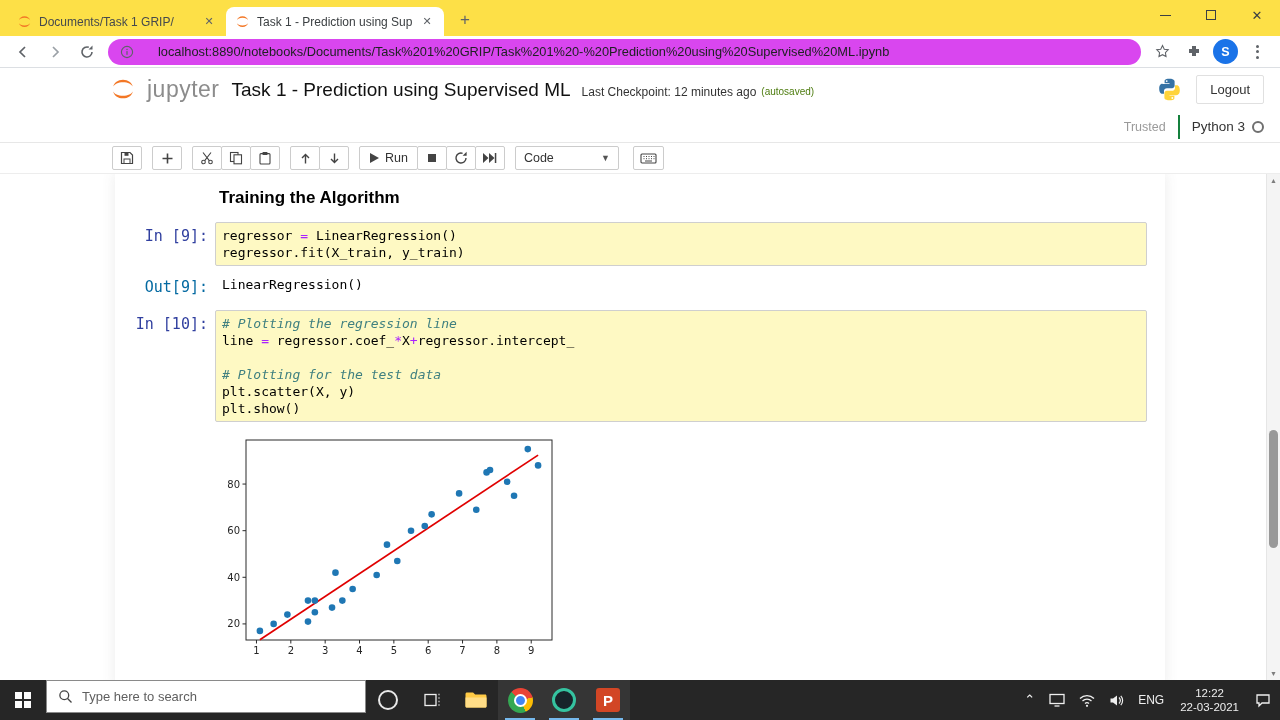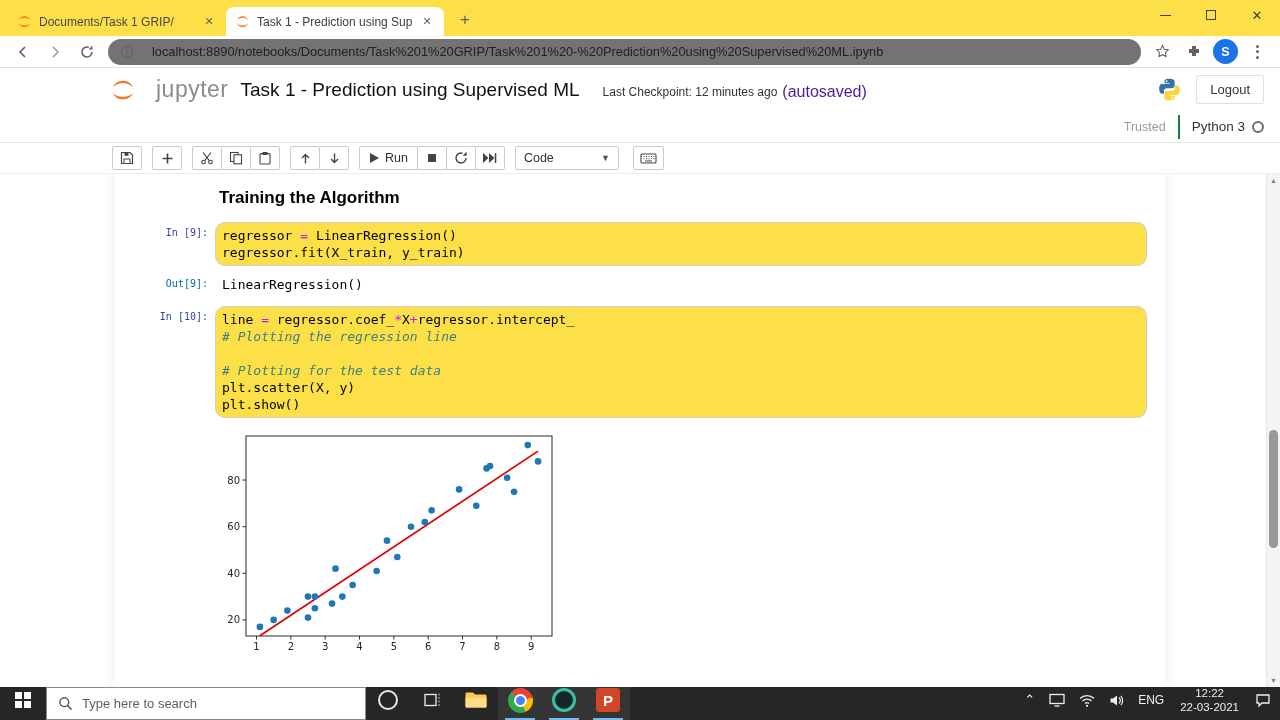--- a/index.html
+++ b/index.html
@@ -17,33 +17,33 @@
   .tab-close{width:16px;height:16px;border-radius:50%;display:flex;align-items:center;justify-content:center;font-size:11px;color:#5f6368;flex:none}
   .newtab-btn{width:26px;height:26px;margin:0 0 3px 8px;display:flex;align-items:center;justify-content:center;font-size:17px;color:#5f6368;border-radius:50%;flex:none}
   .win-controls{position:absolute;right:0;top:0;height:32px;display:flex}
   .win-btn{width:46px;height:30px;display:flex;align-items:center;justify-content:center;color:#3c4043;font-size:13px}
   .maxi{width:10px;height:10px;border:1px solid #3c4043}
   .mini{width:11px;height:1px;background:#3c4043}
 
   
   .addrbar{height:32px;background:#fff;display:flex;align-items:center;padding:0 10px;gap:6px;border-bottom:1px solid #dcdfe3;flex:none}
   .nav-btn{width:26px;height:26px;border-radius:50%;display:flex;align-items:center;justify-content:center;flex:none}
-  .omnibox{flex:1;height:26px;background:#737373;border-radius:13px;display:flex;align-items:center;padding:0 12px;gap:18px;margin:0 2px;min-width:0}
+  .omnibox{flex:1;height:26px;background:#d946ef;border-radius:13px;display:flex;align-items:center;padding:0 12px;gap:24px;margin:0 2px;min-width:0}
   .url-text{font-size:12.8px;color:#202124;white-space:nowrap;overflow:hidden}
   .avatar{width:25px;height:25px;border-radius:50%;background:#1a73e8;color:#fff;font-size:12.5px;font-weight:700;display:flex;align-items:center;justify-content:center;flex:none}
   .dots-v{display:flex;flex-direction:column;gap:2.5px;align-items:center}
   .dots-v i{width:3px;height:3px;border-radius:50%;background:#5f6368}
 
   
   .jp-header{height:43px;display:flex;align-items:center;padding:0 16px 0 110px;flex:none;background:#fff}
-  .jp-brand{display:flex;align-items:flex-end;gap:20px}
+  .jp-brand{display:flex;align-items:flex-start;gap:11px}
   .jp-brand-text{font-size:23px;color:#8c8c8c;letter-spacing:.5px}
   .jp-title{font-size:19px;color:#111;margin-left:12px;font-weight:500}
-  .jp-checkpoint{font-size:12px;color:#333;margin-left:23px;padding-top:4px}
-  .jp-autosave{font-size:16px;color:#4c1d95;margin-left:5px;padding-top:4px}
+  .jp-checkpoint{font-size:12px;color:#333;margin-left:11px;padding-top:4px}
+  .jp-autosave{font-size:10px;color:#4d7c0f;margin-left:5px;padding-top:4px}
   .jp-header-right{margin-left:auto;display:flex;align-items:center;gap:14px}
   .logout-btn{font-size:13px;color:#333;background:#fff;border:1px solid #e0e0e0;border-radius:2px;padding:6px 13px}
 
   
   .menubar{height:32px;display:flex;align-items:center;padding:0 16px 0 112px;border-bottom:1px solid #e7e7e7;font-size:13.5px;color:#333;flex:none;background:#fff}
   .menu-items{display:flex;align-items:center}
   .menu-item{padding:6px 9px;cursor:default}
   .menubar-right{margin-left:auto;display:flex;align-items:center}
   .trusted{color:#9a9a9a;font-size:12.5px;padding:5px 12px;border-right:2px solid #15803d}
   .kernel{display:flex;align-items:center;gap:7px;padding-left:12px;color:#333}
@@ -55,43 +55,43 @@
   .tbtn{height:24px;min-width:30px;background:#fff;border:1px solid #cccccc;border-radius:2px;display:flex;align-items:center;justify-content:center;padding:0 6px;margin-right:-1px;color:#444}
   .run-btn{gap:5px;font-size:12.5px;color:#333;padding:8px 9px}
   .cell-select{height:24px;width:104px;border:1px solid #ccc;border-radius:2px;background:#fff;display:flex;align-items:center;justify-content:space-between;padding:0 8px;font-size:12.5px;color:#333;margin-right:14px}
   .caret{font-size:9px;color:#555}
 
   
   .site{flex:1;position:relative;background:#fff;overflow:hidden}
   .nb-container{width:1050px;margin:0 auto;padding:6px 0 20px 0;background:#fff;box-shadow:0 0 12px 1px rgba(87,87,87,.10);min-height:100%}
   .nb-heading{font-size:17px;font-weight:700;color:#000;margin:8px 18px 14px 104px}
   .row{display:flex;align-items:flex-start}
-  .prompt-col{width:100px;flex:none;text-align:right;padding:5px 7px 0 0;font-family:"DejaVu Sans Mono",monospace;font-size:10px;white-space:nowrap}
+  .prompt-col{width:100px;flex:none;text-align:right;padding:5px 7px 0 0;font-family:"DejaVu Sans Mono",monospace;font-size:15px;white-space:nowrap}
   .prompt-in{color:#303f9f}
   .prompt-out{color:#0369a1}
   .cell-content{flex:1;margin-right:18px;min-width:0}
-  .code-box{background:#fde047;border:1px solid #cfcfcf;border-radius:10px;padding:4px 6px;font-family:"DejaVu Sans Mono",monospace;font-size:13px;line-height:17px;color:#000}
+  .code-box{background:#fef9c3;border:1px solid #cfcfcf;border-radius:2px;padding:4px 6px;font-family:"DejaVu Sans Mono",monospace;font-size:13px;line-height:17px;color:#000}
   .code-line{white-space:pre}
   .tok-o{color:#a22fef;color:#AA22FF}
   .tok-c{color:#408080;font-style:italic}
   .tok-st{color:#BA2121}
   .out-row{margin-top:7px}
   .out-text{font-family:"DejaVu Sans Mono",monospace;font-size:13px;color:#000;padding:4px 0 0 7px}
   .gap14{height:14px}
   .gap12{height:12px}
   .plot-wrap{padding-left:4px}
 
   
   .sb{position:absolute;right:0;top:0;bottom:0;width:14px;background:#f4f4f4;border-left:1px solid #e6e6e6}
   .sb-arrow{height:13px;display:flex;align-items:center;justify-content:center;color:#7d7d7d;font-size:7px;width:100%}
   .sb-arrow.bottom{position:absolute;bottom:0;left:0}
   .sb-thumb{position:absolute;left:2px;width:9px;top:256px;height:118px;background:#999;border-radius:5px}
 
   
-  .taskbar{height:33px;background:#262626;display:flex;align-items:flex-end;flex:none;color:#eee}
+  .taskbar{height:40px;background:#262626;display:flex;align-items:flex-start;flex:none;color:#eee}
   .tb-start{width:46px;height:40px;display:flex;align-items:center;justify-content:center}
   .win-logo{display:grid;grid-template-columns:7px 7px;grid-template-rows:7px 7px;gap:1.5px}
   .win-logo i{background:#fdfdfd}
   .tb-search{width:320px;height:33px;background:#fff;border:1px solid #8a8a8a;display:flex;align-items:center;gap:9px;padding:0 11px;flex:none}
   .tb-search input{border:none;outline:none;font-size:13px;color:#333;width:240px;font-family:"Liberation Sans",sans-serif;background:transparent}
   .tb-search input::placeholder{color:#5f5f5f}
   .tb-icon{width:44px;height:40px;display:flex;align-items:center;justify-content:center;position:relative;flex:none}
   .tb-icon.running{background:rgba(255,255,255,.07)}
   .tb-icon.running::after{content:"";position:absolute;bottom:0;left:7px;right:7px;height:2px;background:#76b9ed}
   .cortana-ring{width:20px;height:20px;border:2px solid #e8e8e8;border-radius:50%}
@@ -322,22 +322,22 @@
           <div class="out-text">LinearRegression()</div>
         </div>
       </div>
 
       <div class="gap14"></div>
 
       <div class="row">
         <div class="prompt-col prompt-in">In [10]:</div>
         <div class="cell-content">
           <div class="code-box">
+              <div class="code-line"><span class="tok-c"># Plotting the regression line</span></div>
               <div class="code-line"><span class="tok-p">line </span><span class="tok-o">=</span><span class="tok-p"> regressor.coef_</span><span class="tok-o">*</span><span class="tok-p">X</span><span class="tok-o">+</span><span class="tok-p">regressor.intercept_</span></div>
-              <div class="code-line"><span class="tok-c"># Plotting the regression line</span></div>
               <div class="code-line">&nbsp;</div>
               <div class="code-line"><span class="tok-c"># Plotting for the test data</span></div>
               <div class="code-line"><span class="tok-p">plt.scatter(X, y)</span></div>
               <div class="code-line"><span class="tok-p">plt.show()</span></div>
             </div>
         </div>
       </div>
 
       <div class="gap12"></div>
 

